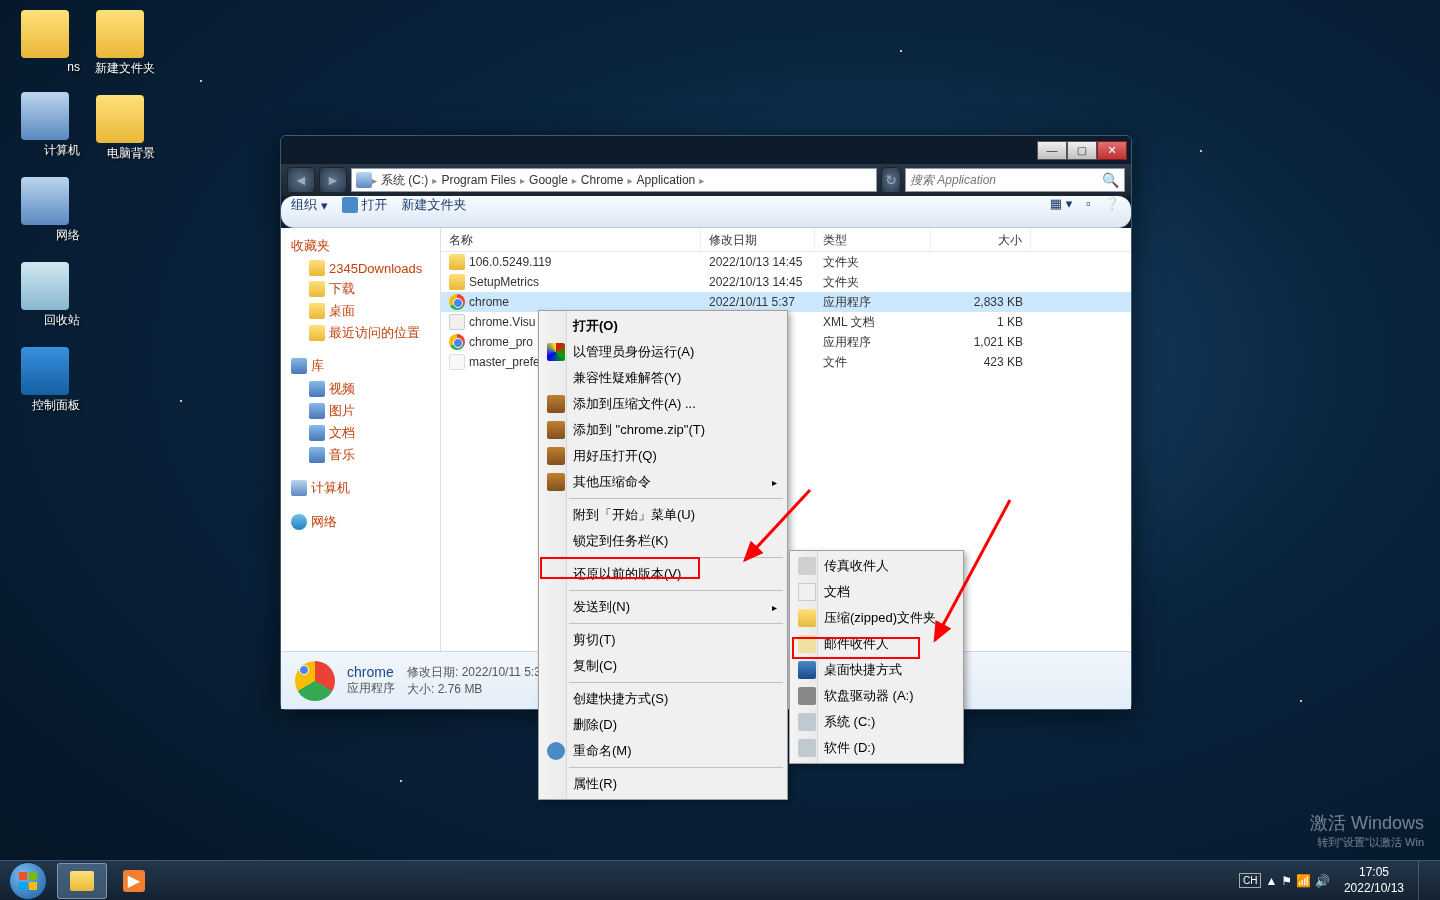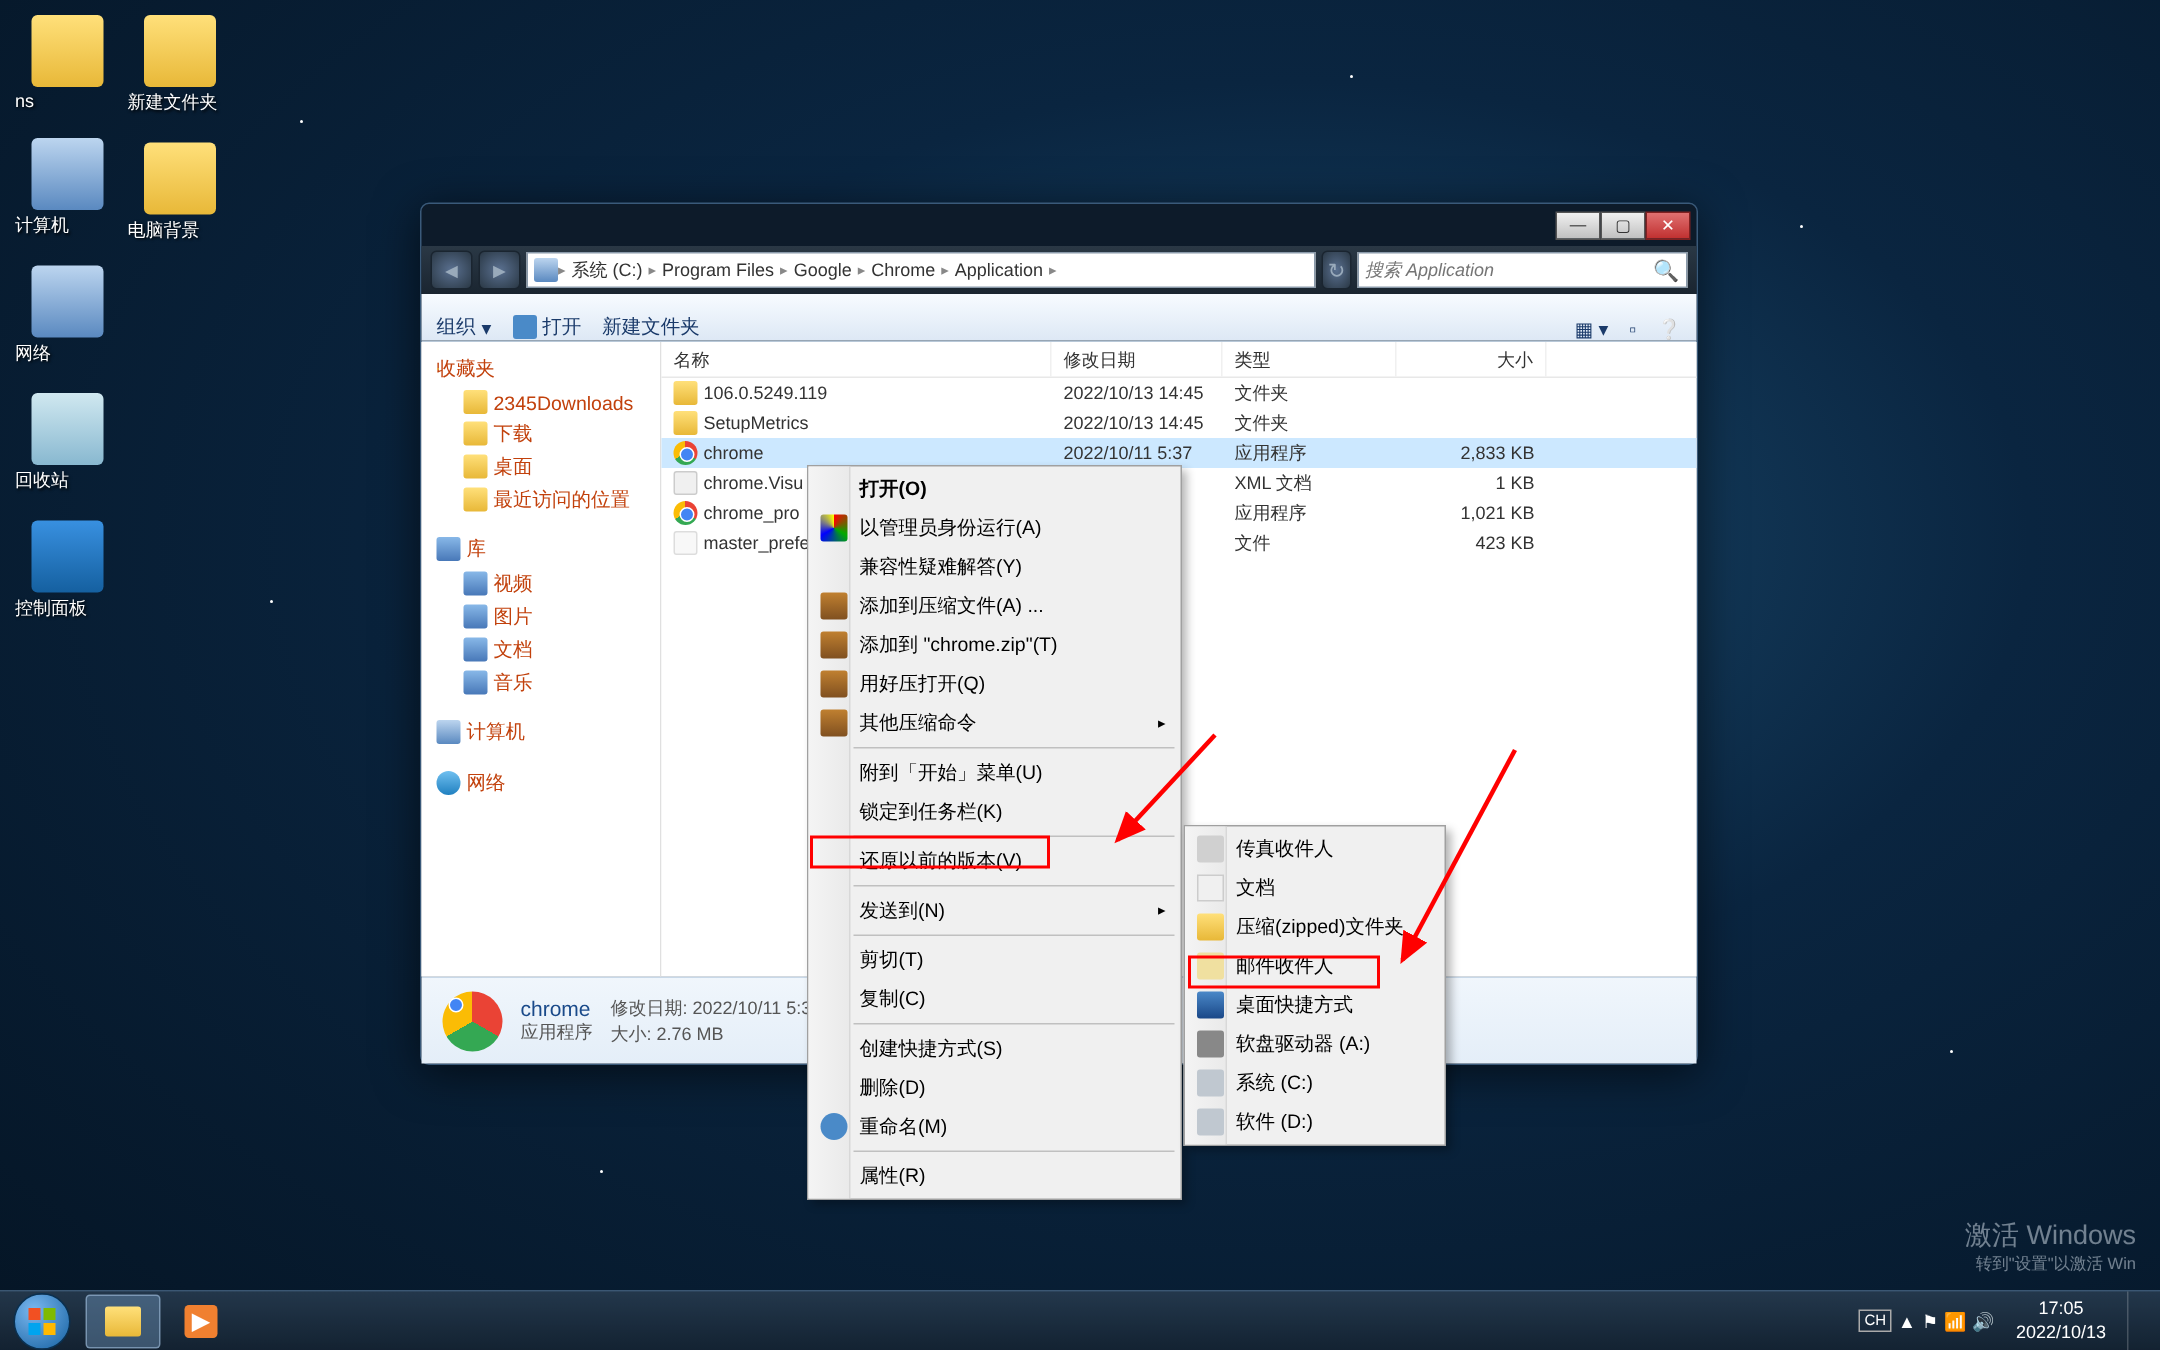--- a/index.html
+++ b/index.html
@@ -1,40 +1,40 @@
 <!DOCTYPE html>
 <html><head>
 <meta charset="utf-8">
 <style>
 * { margin: 0; padding: 0; box-sizing: border-box; font-family: "Microsoft YaHei", "Segoe UI", sans-serif; }
 body { width: 1440px; height: 900px; background: radial-gradient(ellipse at 60% 40%, #1a4a6e 0%, #0a2540 40%, #051525 100%); position: relative; overflow: hidden; }
 
 .desktop-icons { position: absolute; top: 10px; left: 10px; }
-.desktop-icon { width: 70px; text-align: left; margin-bottom: 18px; cursor: pointer; }
+.desktop-icon { width: 70px; text-align: right; margin-bottom: 18px; cursor: pointer; }
 .desktop-icon .ico { width: 48px; height: 48px; margin: 0 auto 2px; }
 .desktop-icon .lbl { color: #fff; font-size: 12px; text-shadow: 1px 1px 2px #000; }
 .col2 { position: absolute; top: 10px; left: 85px; }
 .ico-folder { background: linear-gradient(#ffe07a, #e8b838); border-radius: 4px; }
 .ico-computer { background: linear-gradient(#bcd5ef, #5a89c0); border-radius: 4px; }
 .ico-recycle { background: linear-gradient(#d0e8f0, #88b8d0); border-radius: 4px; }
 .ico-panel { background: linear-gradient(#3890e0, #1560a0); border-radius: 4px; }
 
 .window { position: absolute; left: 280px; top: 135px; width: 852px; height: 575px; background: #0d1b2a; border: 1px solid #3a5a7a; border-radius: 6px; box-shadow: 0 5px 30px rgba(0,0,0,0.6); }
 .titlebar { height: 28px; display: flex; justify-content: flex-end; align-items: center; padding-right: 4px; gap: 0; }
 .tbtn { width: 30px; height: 19px; border: 1px solid #555; background: linear-gradient(#f0f0f0, #c0c0c0); display: flex; align-items: center; justify-content: center; font-size: 11px; cursor: pointer; color:#333; }
 .tbtn.close { background: linear-gradient(#e07070, #c03030); color: #fff; border-color:#802020; }
 .navbar { height: 32px; background: linear-gradient(#2a3845, #1a2530); display: flex; align-items: center; padding: 0 6px; gap: 4px; }
 .navbtn { width: 28px; height: 26px; background: radial-gradient(#5a7090, #2a3845); border: 1px solid #1a2530; border-radius: 4px; display:flex; align-items:center; justify-content:center; color:#9ab; font-size:14px; cursor:pointer; }
 .breadcrumb { flex: 1; height: 24px; background: #fff; border: 1px solid #8a9aaa; display: flex; align-items: center; padding: 0 4px; font-size: 12px; color: #333; }
 .breadcrumb .bc { padding: 0 4px; cursor:pointer; }
 .breadcrumb .arr { color: #888; font-size:10px; }
 .searchbox { width: 220px; height: 24px; background: #fff; border: 1px solid #8a9aaa; display: flex; align-items: center; padding: 0 4px; }
 .searchbox input { flex:1; border: none; outline: none; font-size: 12px; color: #8b5cf6; font-style: italic; }
 .searchbox .sicon { color:#4a6a9a; font-size:14px; }
-.toolbar { height: 32px; background: linear-gradient(#f7fbff, #dde8f5); border-bottom: 1px solid #b8c8d8; display: flex; align-items: flex-end; padding: 0 10px; gap: 14px; font-size: 13px; color: #1a3a6a; }
+.toolbar { height: 32px; background: linear-gradient(#f7fbff, #dde8f5); border-bottom: 1px solid #b8c8d8; display: flex; align-items: flex-start; padding: 0 10px; gap: 14px; font-size: 13px; color: #1a3a6a; border-radius: 13px; }
 .toolbar .titem { cursor:pointer; display:flex; align-items:center; gap:4px; }
 .toolbar .spacer { flex:1; }
 .tb-ico { width:16px; height:16px; display:inline-block; }
 .content { display: flex; height: 423px; background:#fff; }
 .sidebar { width: 160px; background: #fff; border-right: 1px solid #e0e0e0; padding: 6px 0; font-size: 13px; overflow-y:auto; }
 .side-group { margin-bottom: 10px; }
 .side-hdr { padding: 3px 10px; color: #c2410c; cursor:pointer; display:flex; align-items:center; gap:4px; }
 .side-item { padding: 2px 10px 2px 28px; color: #c2410c; cursor:pointer; display:flex; align-items:center; gap:4px; }
 .sico { width:16px; height:16px; display:inline-block; }
 .sico.star { background:#f0c040; clip-path: polygon(50% 0%, 61% 35%, 98% 35%, 68% 57%, 79% 91%, 50% 70%, 21% 91%, 32% 57%, 2% 35%, 39% 35%); }

